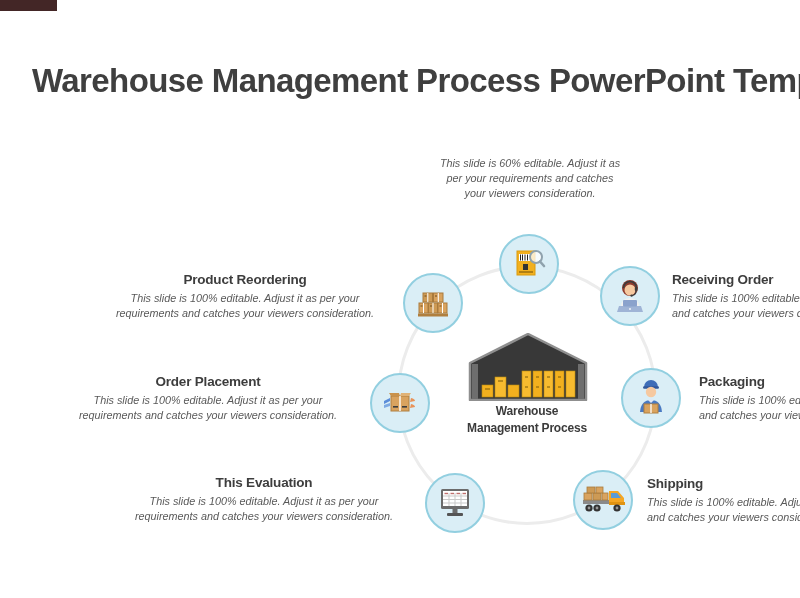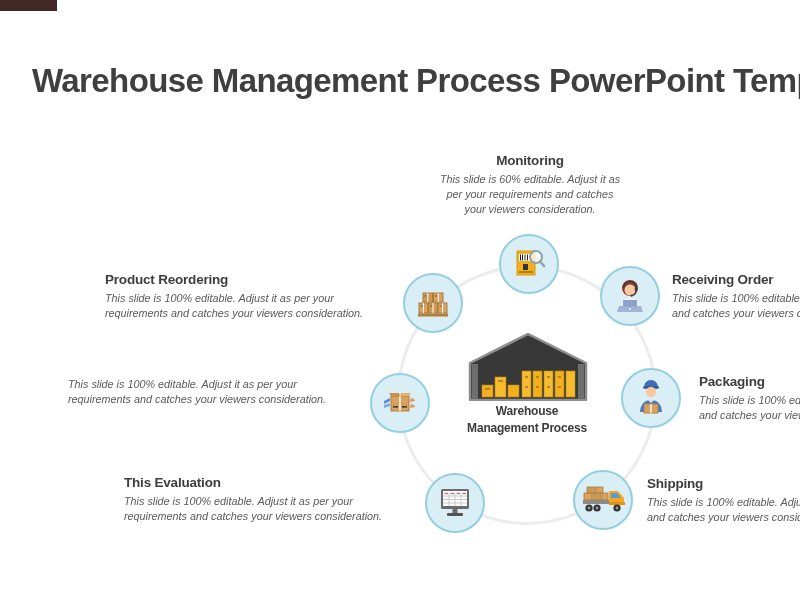--- a/index.html
+++ b/index.html
@@ -23,21 +23,21 @@
   }
   .txt{position:absolute;}
   .txt h3{
     margin:0;font-size:13.5px;font-weight:bold;color:#3d3d3d;letter-spacing:-0.2px;line-height:1.15;
   }
   .txt p{
     margin:3px 0 0 0;font-size:10.8px;font-style:italic;color:#595959;line-height:1.4;
     white-space:pre-line;
   }
   .t-center{text-align:center;}
-  .t-right{text-align:left;}
+  .t-right{text-align:center;}
   .t-left{text-align:left;}
   
   #b-monitoring{left:499px;top:234px;}
   #b-product-reordering{left:403px;top:273px;}
   #b-order-placement{left:370px;top:373px;}
   #b-order-evaluation{left:425px;top:473px;}
   #b-receiving-order{left:600px;top:266px;}
   #b-packaging{left:621px;top:368px;}
   #b-shipping{left:573px;top:470px;}
   
@@ -234,33 +234,33 @@
         <circle cx="9" cy="25" r="1.4" fill="#999"></circle>
       <circle cx="17" cy="25" r="3.6" fill="#333"></circle>
         <circle cx="17" cy="25" r="1.4" fill="#999"></circle>
       <circle cx="37" cy="25" r="3.6" fill="#333"></circle>
         <circle cx="37" cy="25" r="1.4" fill="#999"></circle>
     </svg>
   </span>
 </div>
 
 <div class="txt t-center" id="t-monitoring">
-  <h3>Monitoring</h3>
   <p>This slide is 60% editable. Adjust it as
 per your requirements and catches
 your viewers consideration.</p>
 </div>
 
 <div class="txt t-right" id="t-product-reordering">
   <h3>Product Reordering</h3>
   <p>This slide is 100% editable. Adjust it as per your
 requirements and catches your viewers consideration.</p>
 </div>
 
 <div class="txt t-right" id="t-order-placement">
+  <h3>Order Placement</h3>
   <p>This slide is 100% editable. Adjust it as per your
 requirements and catches your viewers consideration.</p>
 </div>
 
 <div class="txt t-right" id="t-order-evaluation">
   <h3>This Evaluation</h3>
   <p>This slide is 100% editable. Adjust it as per your
 requirements and catches your viewers consideration.</p>
 </div>
 

